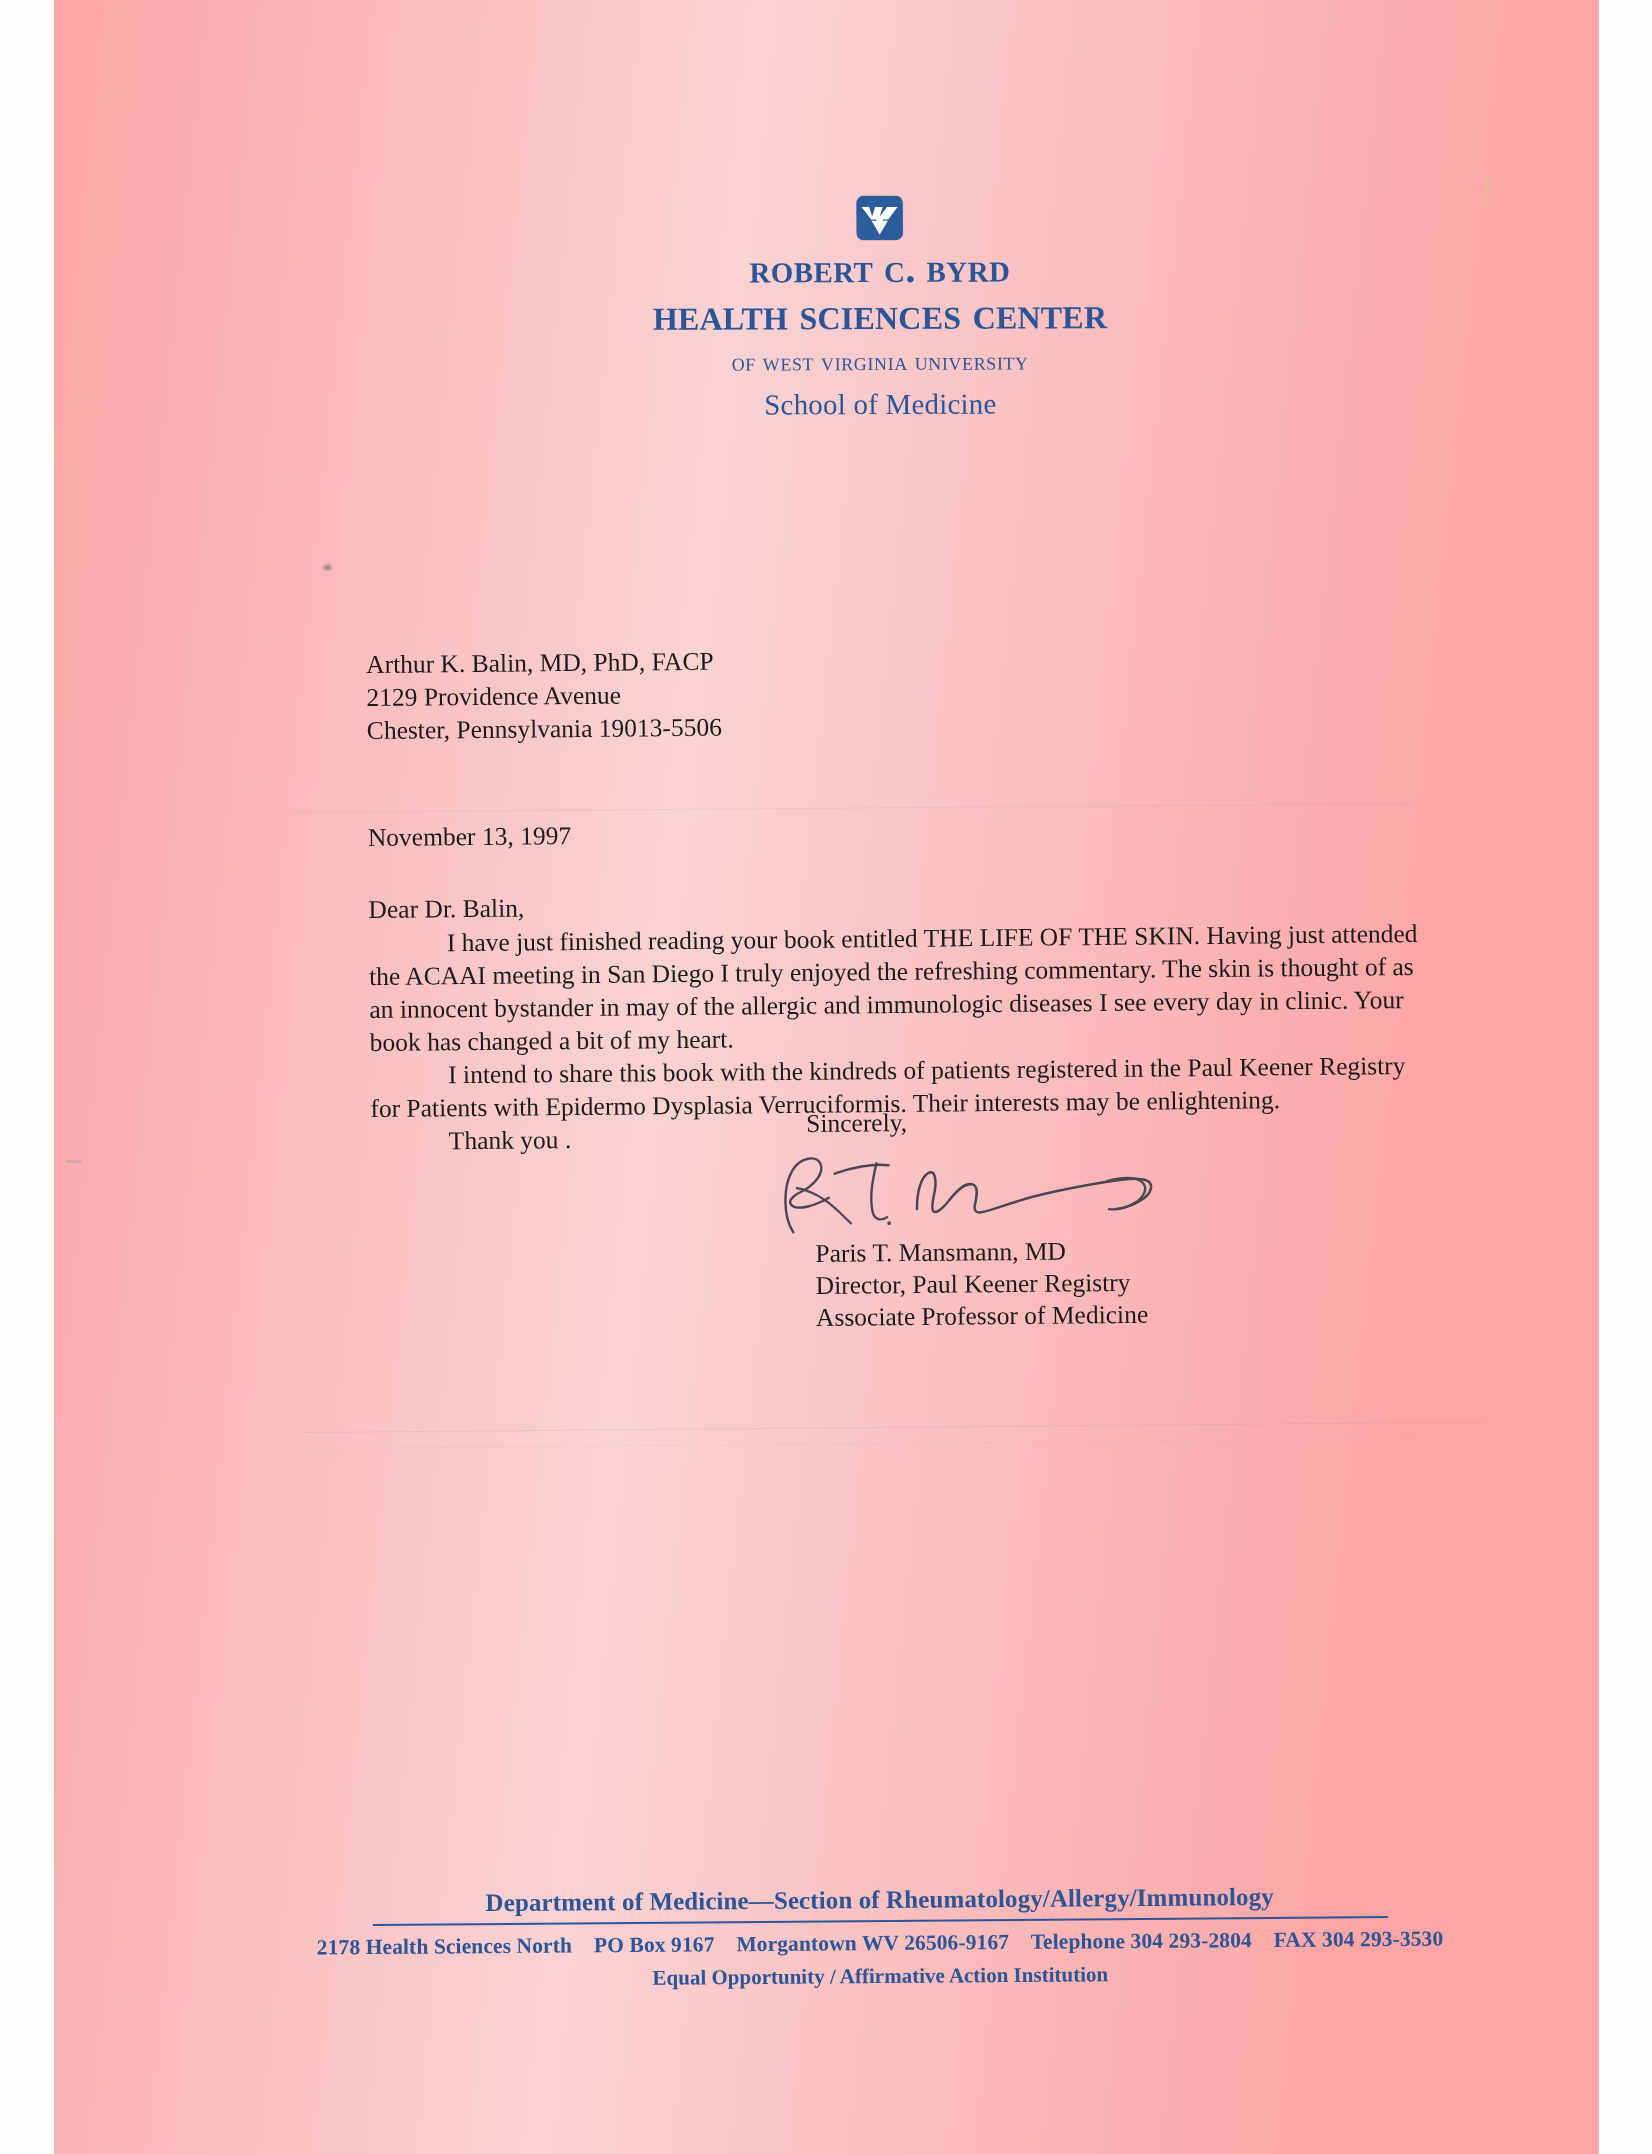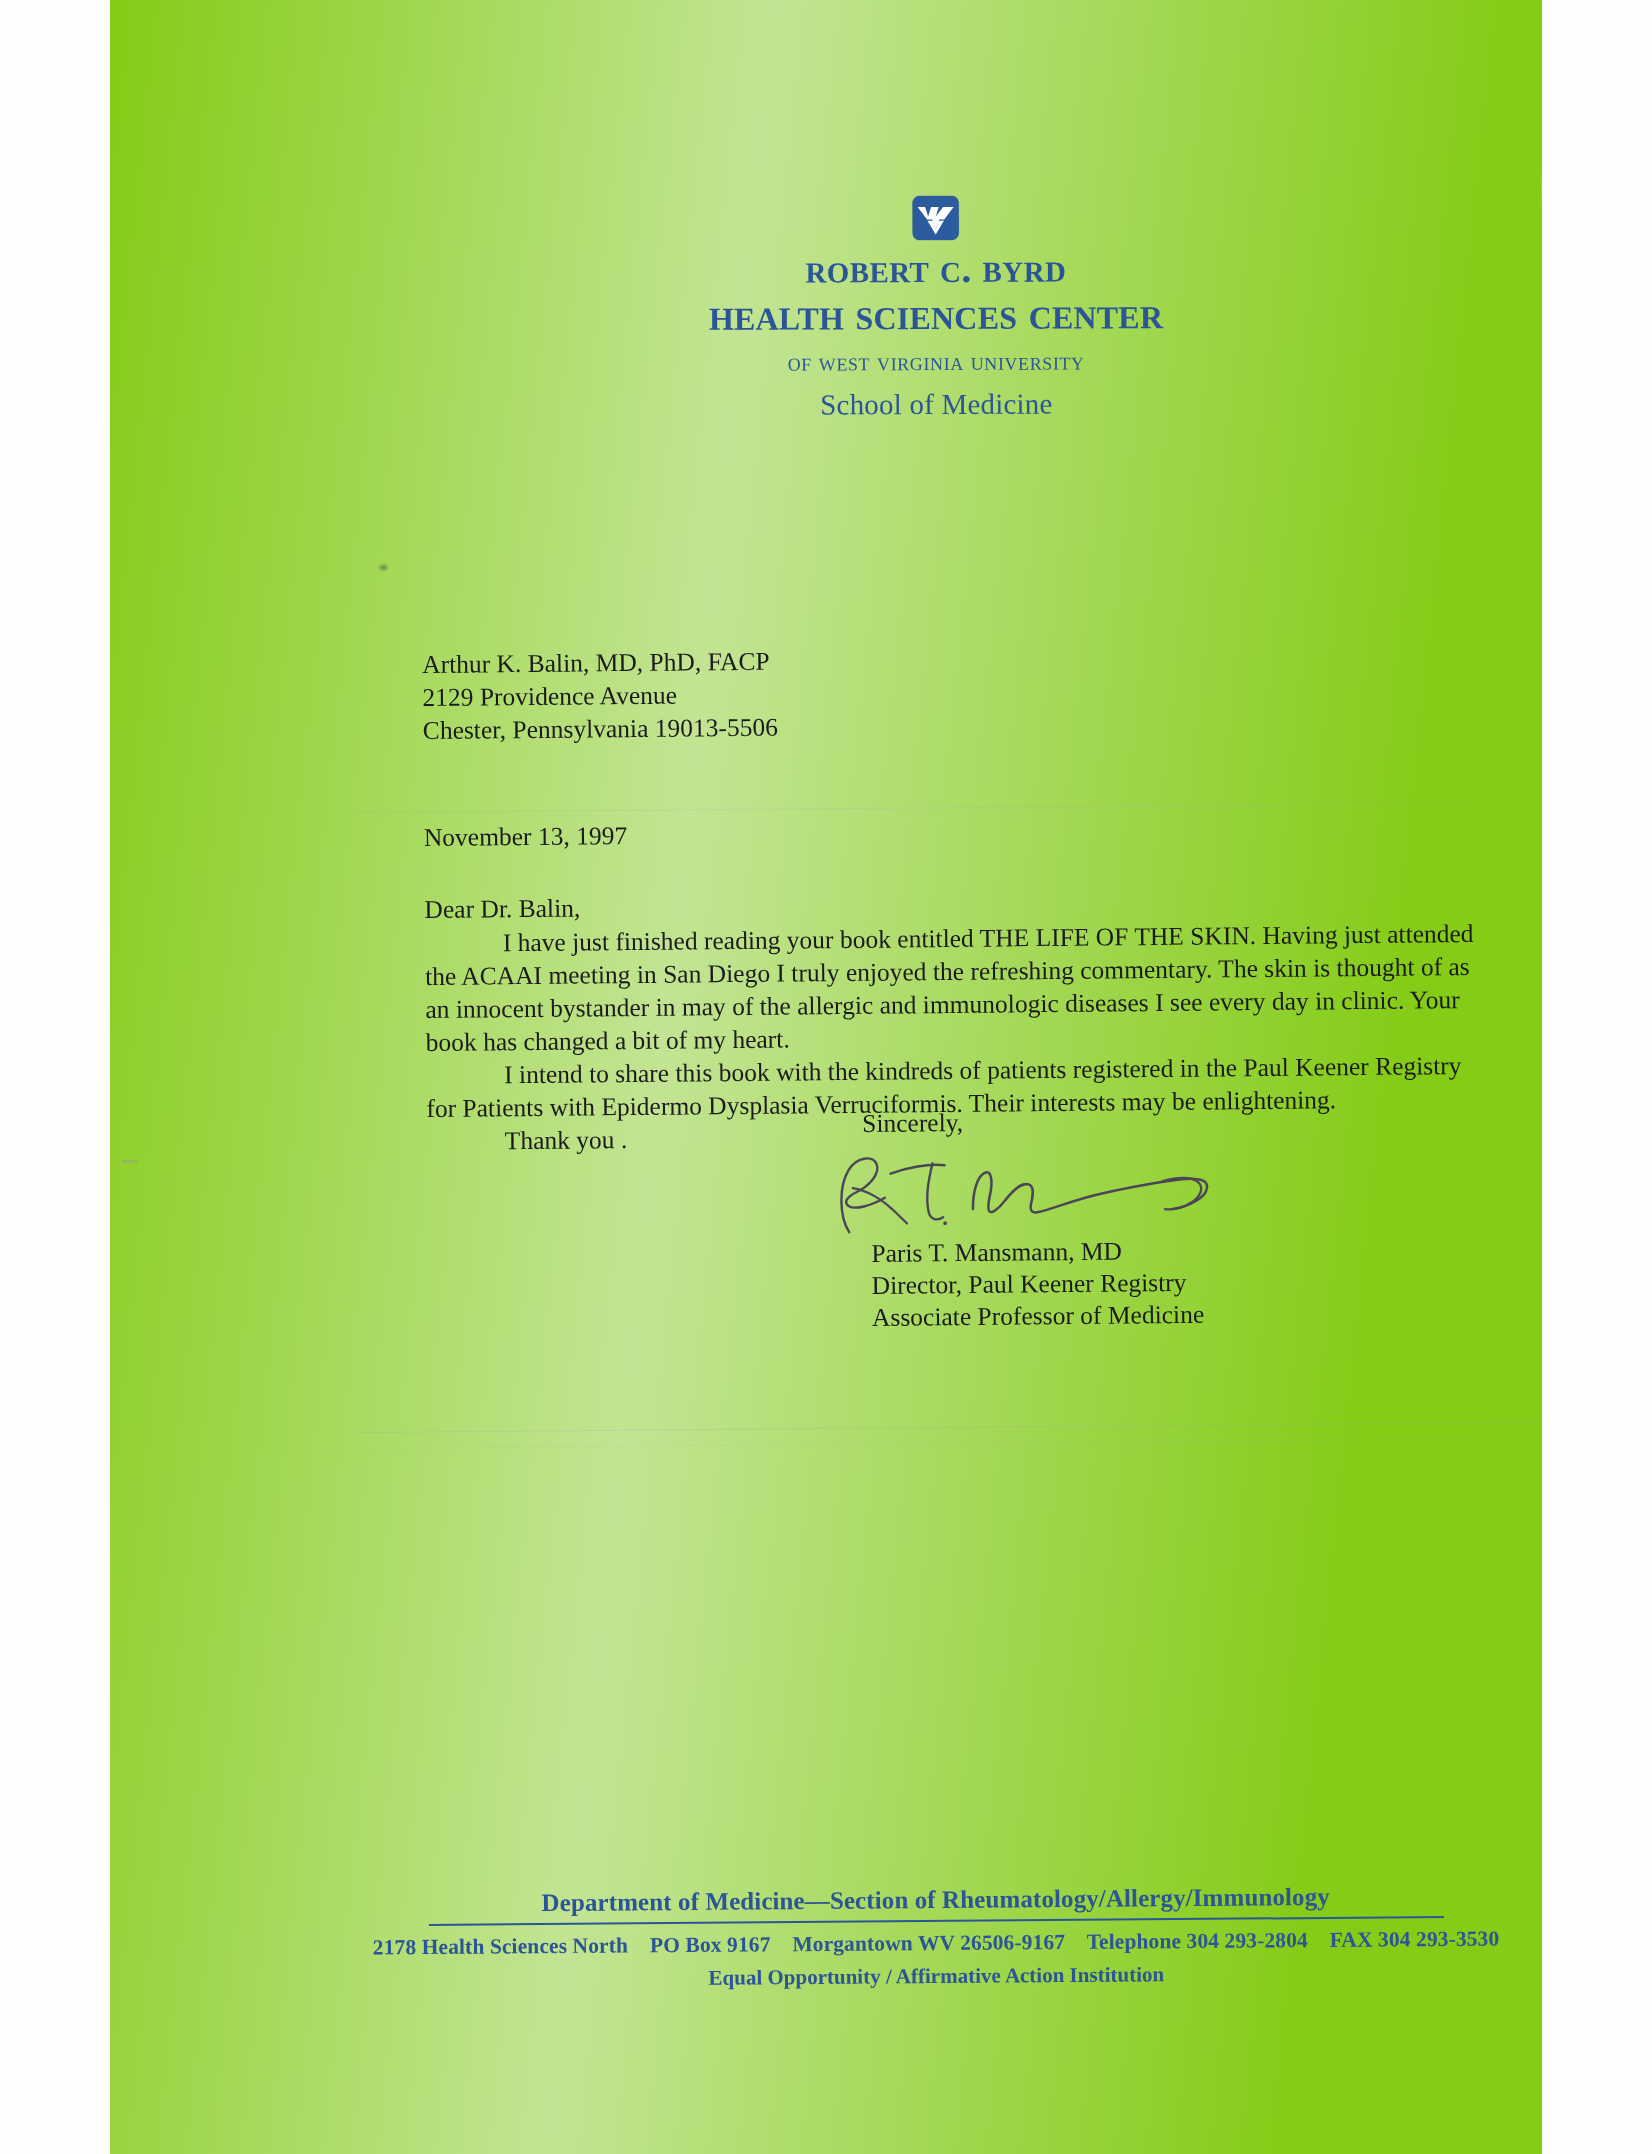--- a/index.html
+++ b/index.html
@@ -6,24 +6,24 @@
     margin: 0;
     padding: 0;
     background: #fdfdfc;
   }
   body {
     font-family: "Liberation Serif", "DejaVu Serif", serif;
   }
 
   #page {
     position: relative;
-    width: 1432px;
+    width: 1545px;
     height: 2154px;
     margin: 0 auto;
-    background: #84cc16;
+    background: #fca5a5;
     overflow: hidden;
   }
 
   
   .paper-tint {
     position: absolute;
     inset: 0;
     background:
       linear-gradient(96deg, rgba(250,250,248,0) 0%, rgba(246,248,250,0.55) 40%, rgba(252,252,250,0) 85%);
     pointer-events: none;

